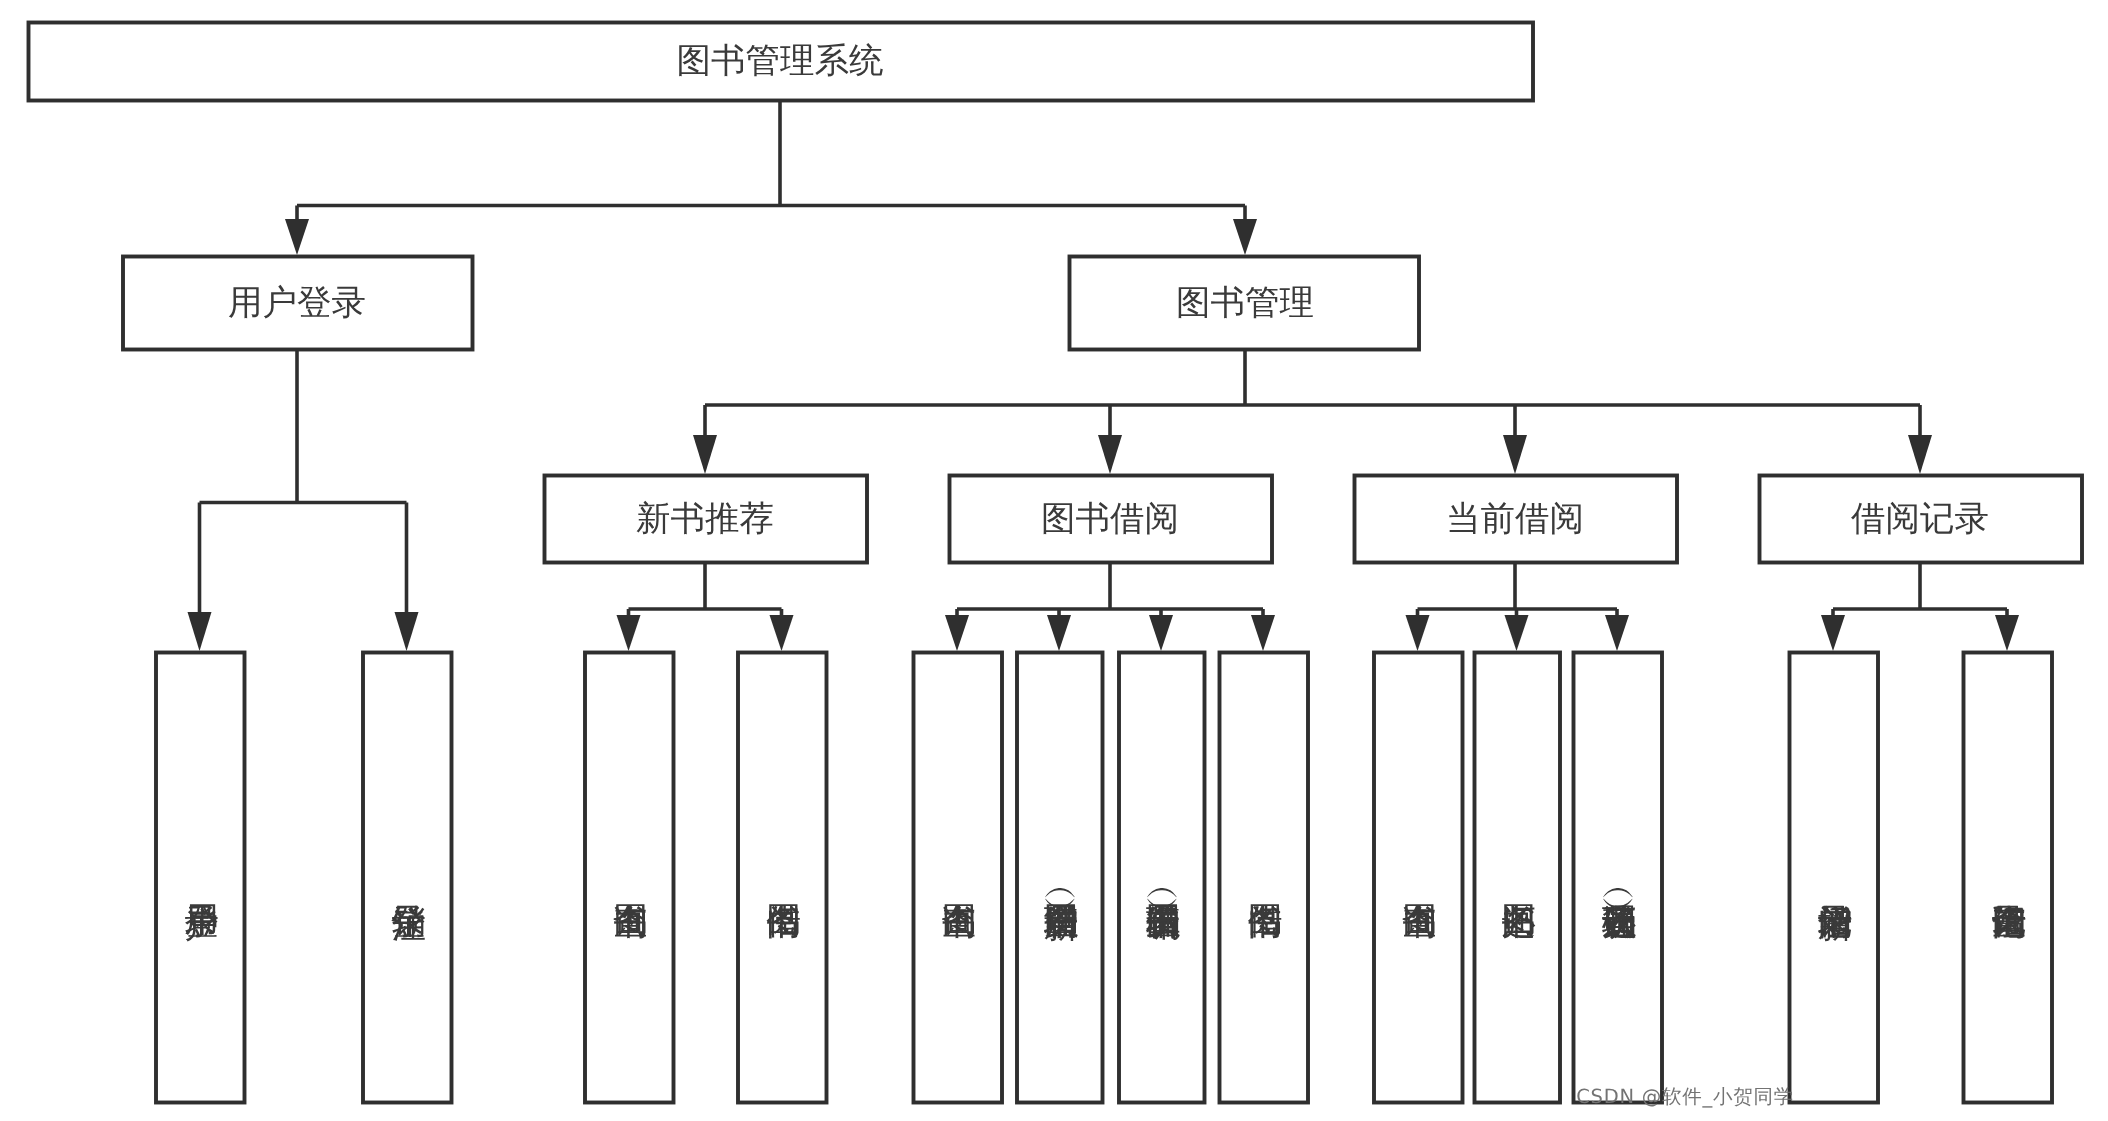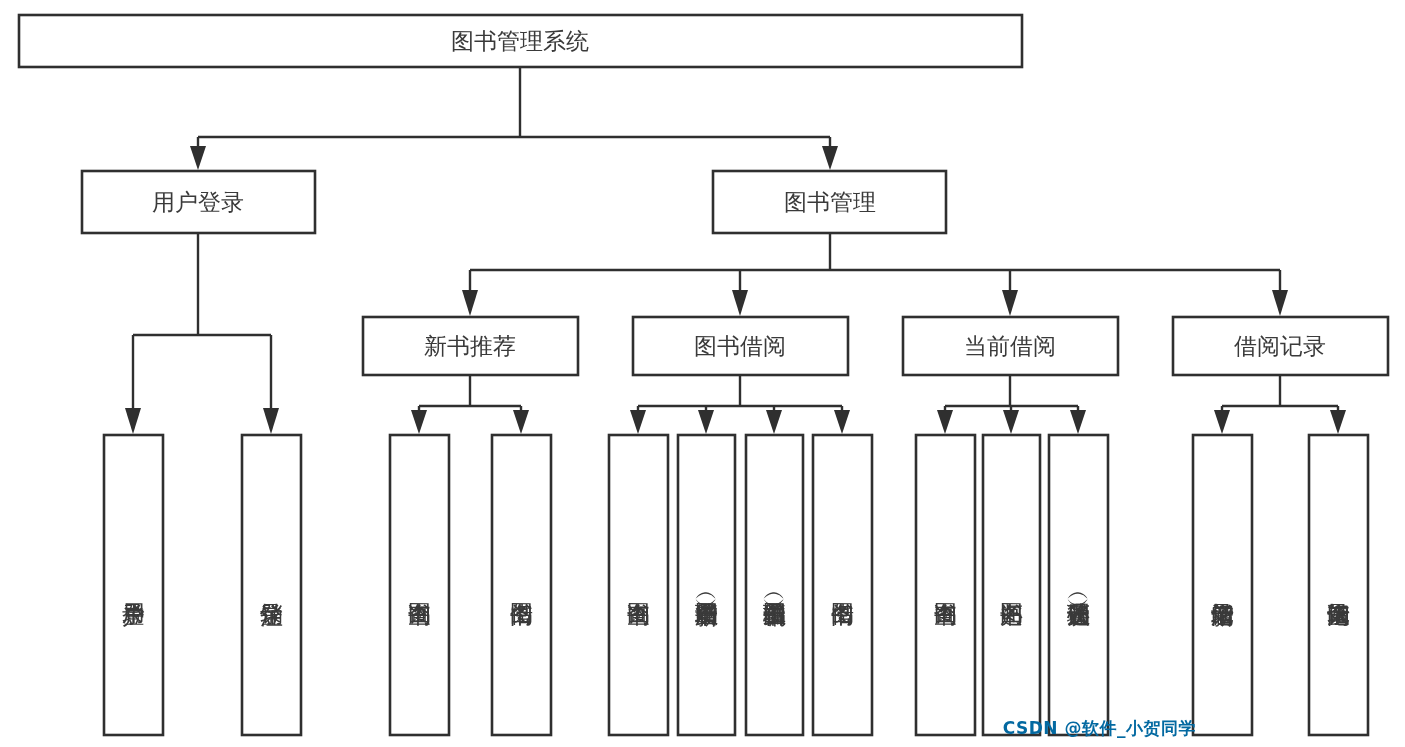--- a/index.html
+++ b/index.html
@@ -58,26 +58,25 @@
     text-anchor: middle;
     writing-mode: vertical-rl;
     glyph-orientation-vertical: 0;
     dominant-baseline: central;
   }
   .watermark {
     position: absolute;
     right: 14px;
     bottom: 7px;
     font-family: "DejaVu Sans", "Liberation Sans", sans-serif;
-    font-size: 17px;
-    color: #0369a1;
+    font-size: 13px;
+    color: #737373;
     letter-spacing: 0.5px;
     white-space: nowrap;
     pointer-events: none;
-    font-weight: bold;
   }
 </style>
 </head>
 <body>
 
 <div id="diagram-root">
 
   <svg class="flow" viewBox="0 0 1405 747" xmlns="http://www.w3.org/2000/svg">
 
     <g>

